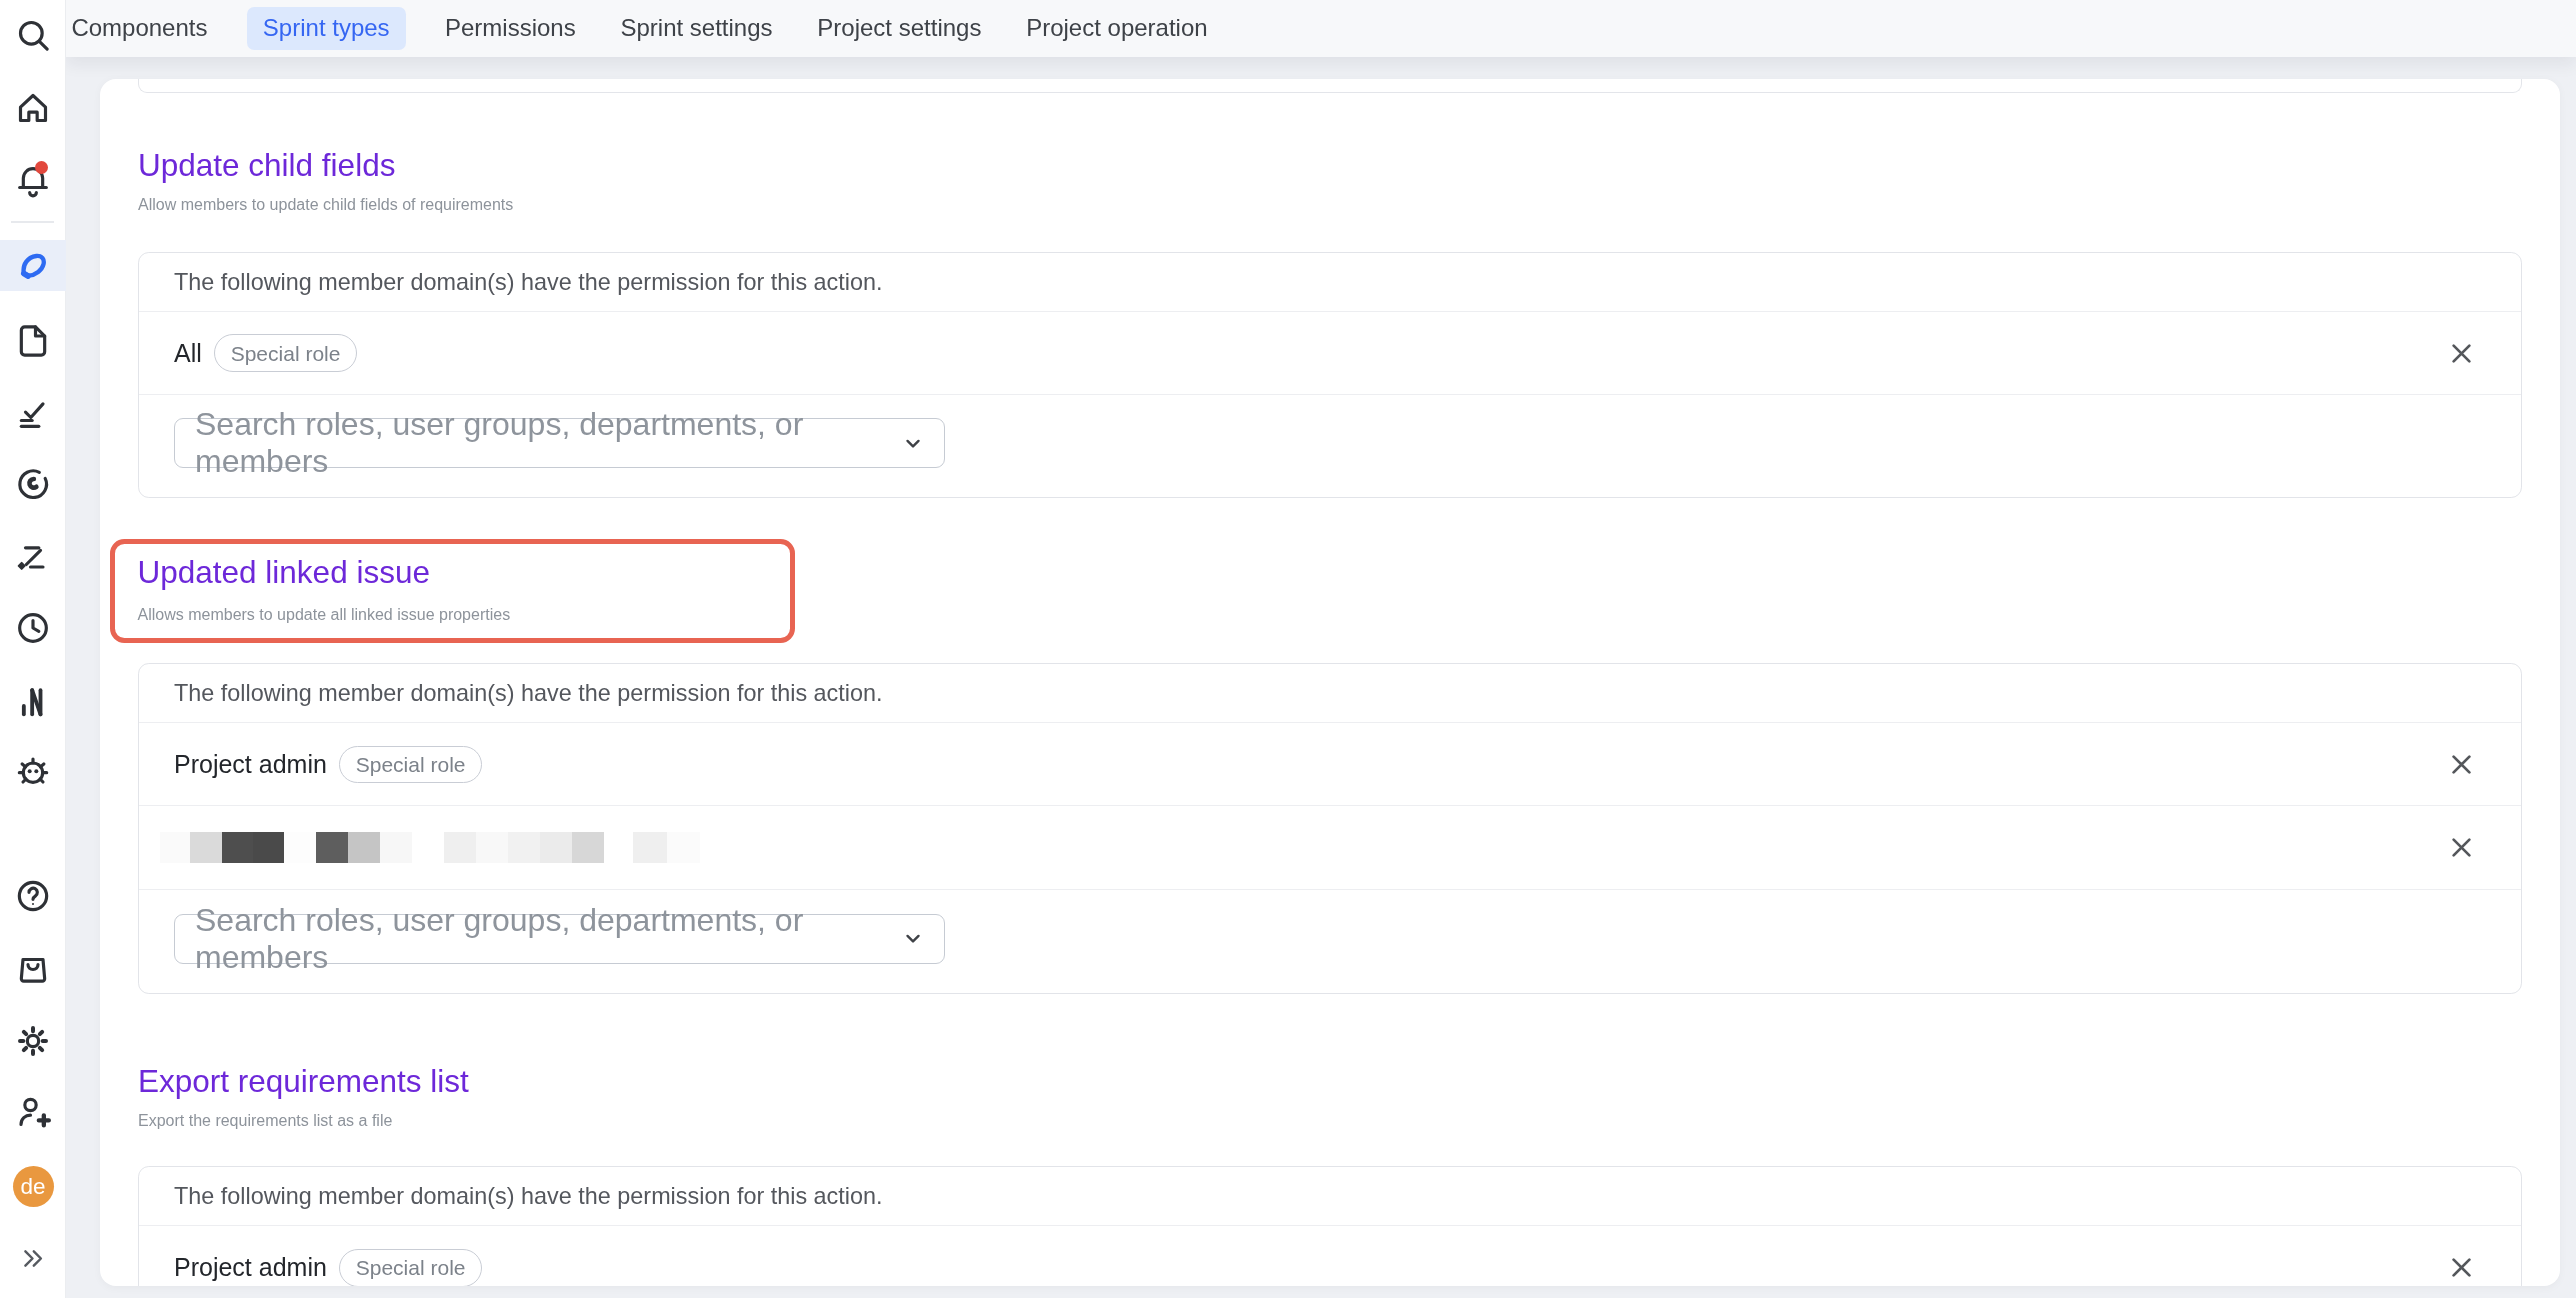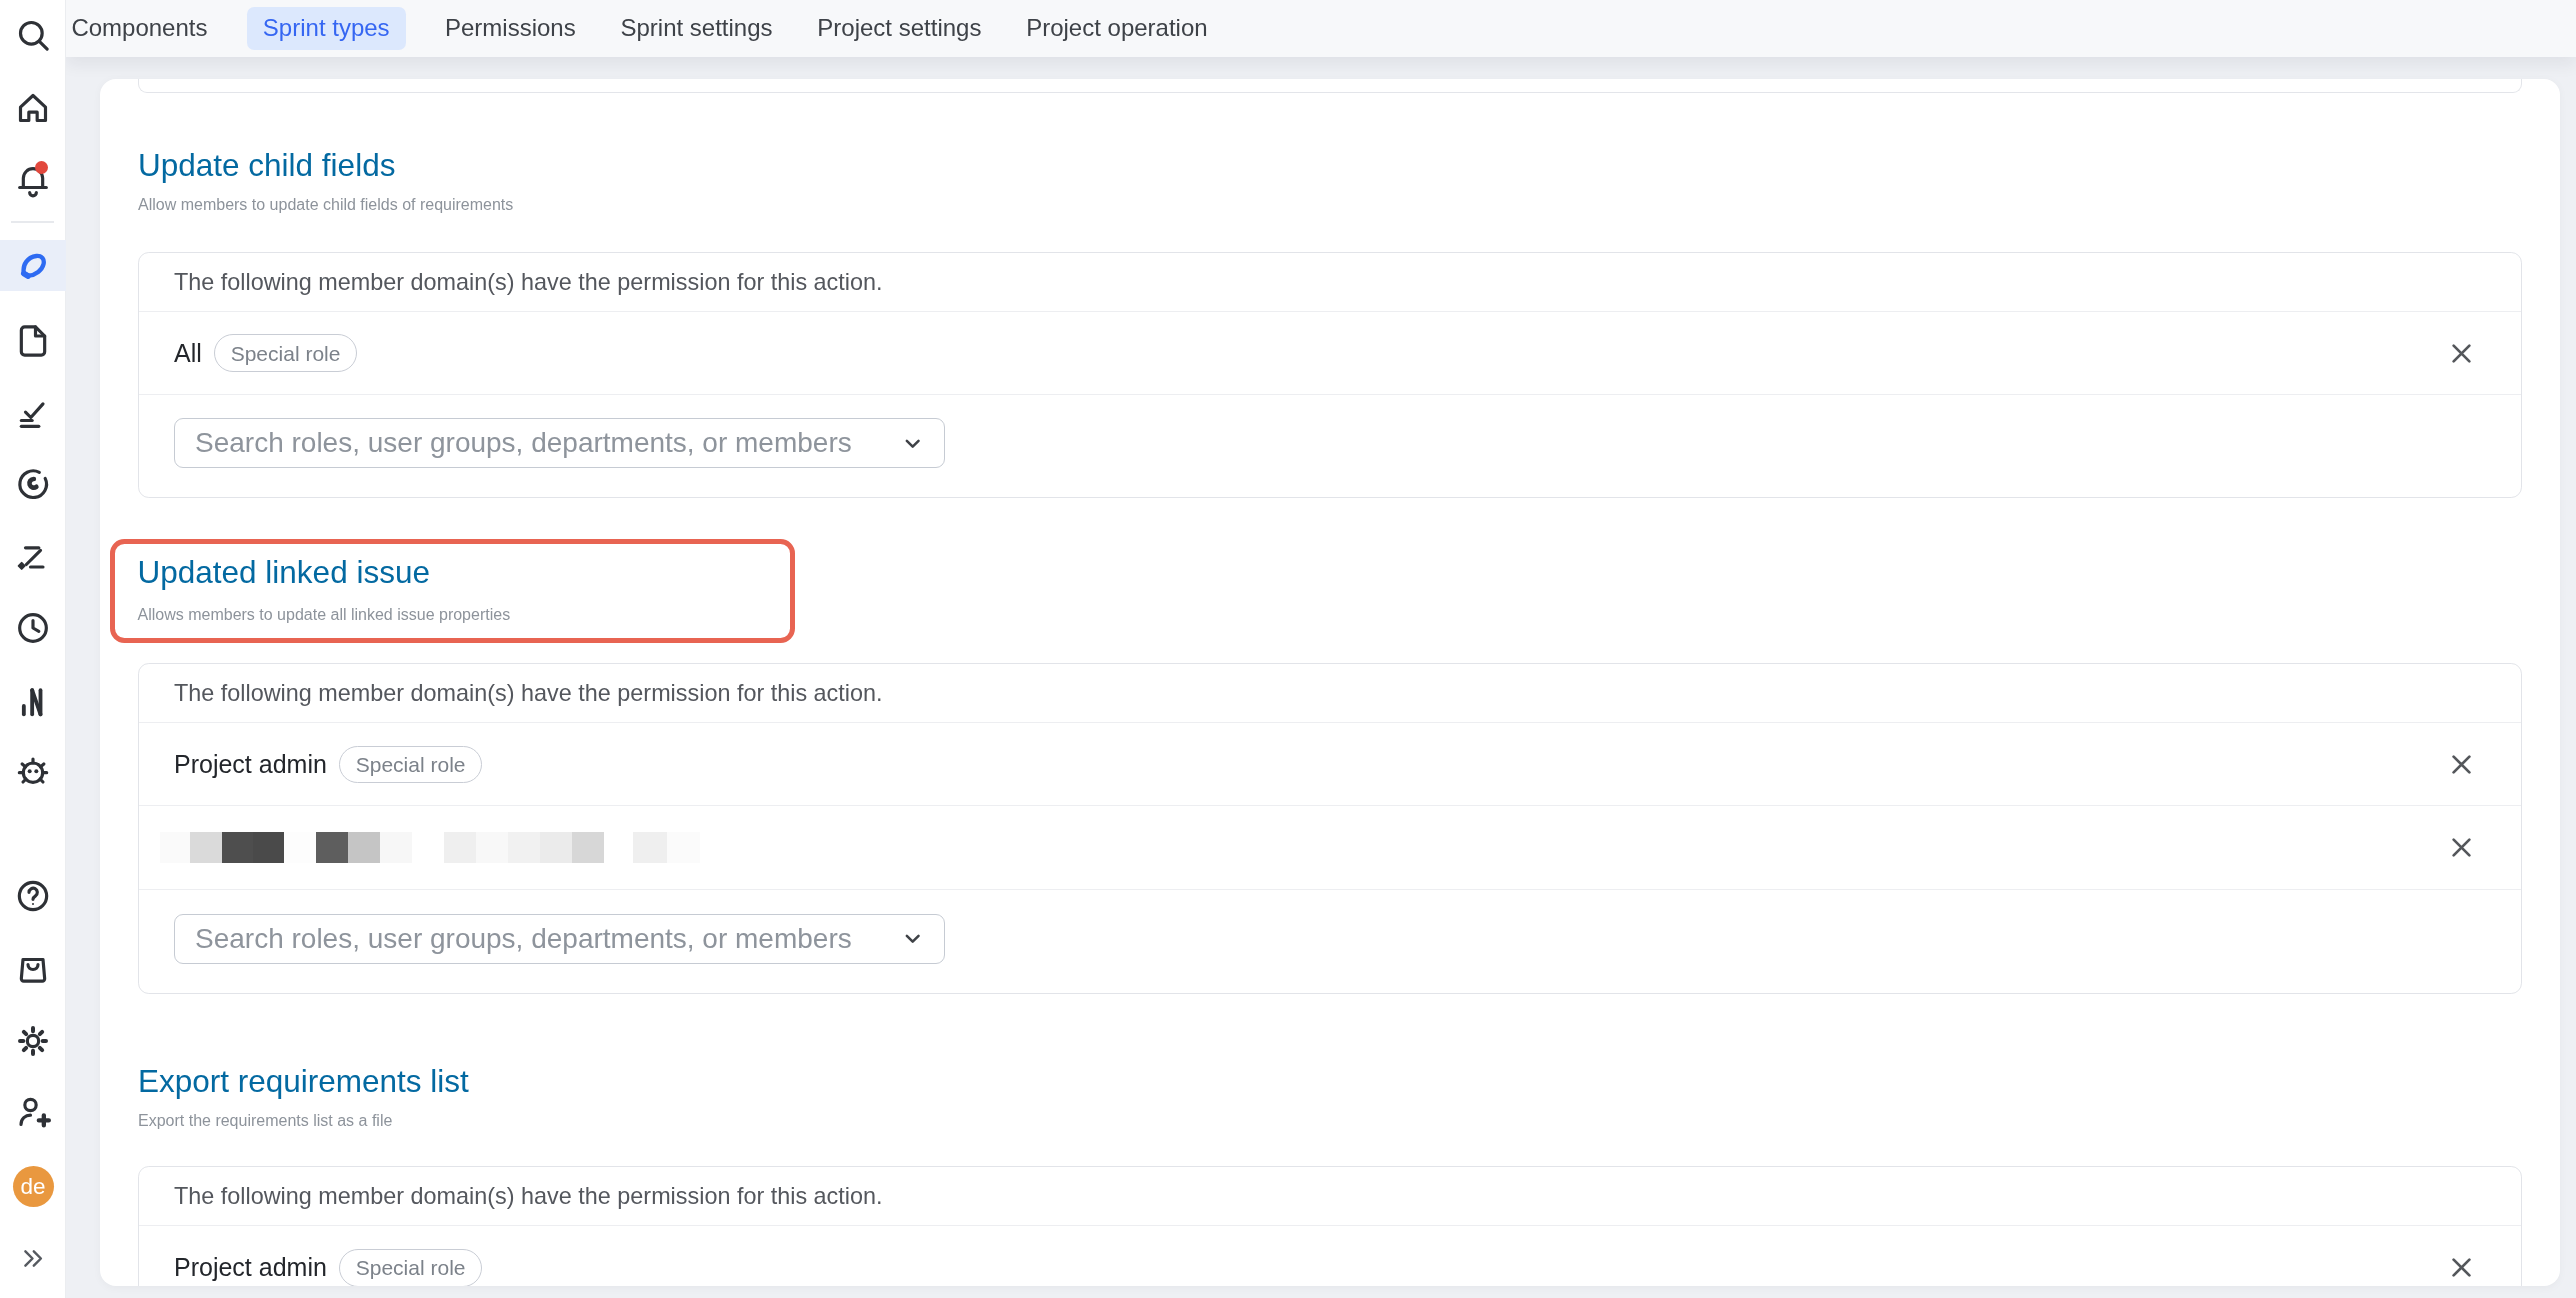--- a/index.html
+++ b/index.html
@@ -54,21 +54,21 @@
     background:#ffffff; border-radius:16px; overflow:hidden;
     box-shadow: 0 1.8px 9px rgba(0,0,0,0.04);
     z-index: 3;
   }
   .content { margin: 0 38px; }
   .partial-box {
     height: 13.5px; margin: 0 38px;
     border: 1.8px solid #e3e5ea; border-top: none;
     border-radius: 0 0 9px 9px;
   }
-  .section-title { font-size:31.5px; font-weight:500; color:#0369a1; line-height:41px; }
+  .section-title { font-size:31.5px; font-weight:500; color:#6d28d9; line-height:41px; }
   .section-desc  { font-size:16px; color:#8d939b; line-height:32px; margin-top:3.6px; }
   .mt-heading1 { margin-top:52px; }
 
   .perm-box {
     border:1.8px solid #e2e4e9; border-radius:10.8px; margin-top:31px; background:#fff;
   }
   .box-header {
     height:59px; display:flex; align-items:center; padding:0 35px;
     font-size:23.4px; color:#54575d; border-bottom:1.8px solid #edeef1;
   }
@@ -86,21 +86,21 @@
     align-items:center; justify-content:center; cursor:pointer;
   }
   .close-btn svg { width:27px; height:27px; stroke:#54575b; stroke-width:2.4; stroke-linecap:round; }
 
   .select-row { padding:23.4px 35px 29px; }
   .fake-select {
     width:771px; height:50px; border:1.8px solid #c6cbd3; border-radius:9px;
     display:flex; align-items:center; justify-content:space-between;
     padding:0 20px; cursor:pointer; background:#fff;
   }
-  .fake-select .ph { font-size:28px; color:#8e949c; }
+  .fake-select .ph { font-size:32px; color:#8e949c; }
   .fake-select svg { width:23.4px; height:23.4px; stroke:#3f4247; stroke-width:2.6; fill:none; stroke-linecap:round; stroke-linejoin:round; }
 
   .redacted-row {
     height:84px; display:flex; align-items:center;
     padding:0 40px 0 21px; border-bottom:1.8px solid #edeef1;
   }
   .redacted-blocks { display:flex; height:31px; }
   .redacted-blocks div { height:31px; flex:none; }
 
   .highlight-red {

